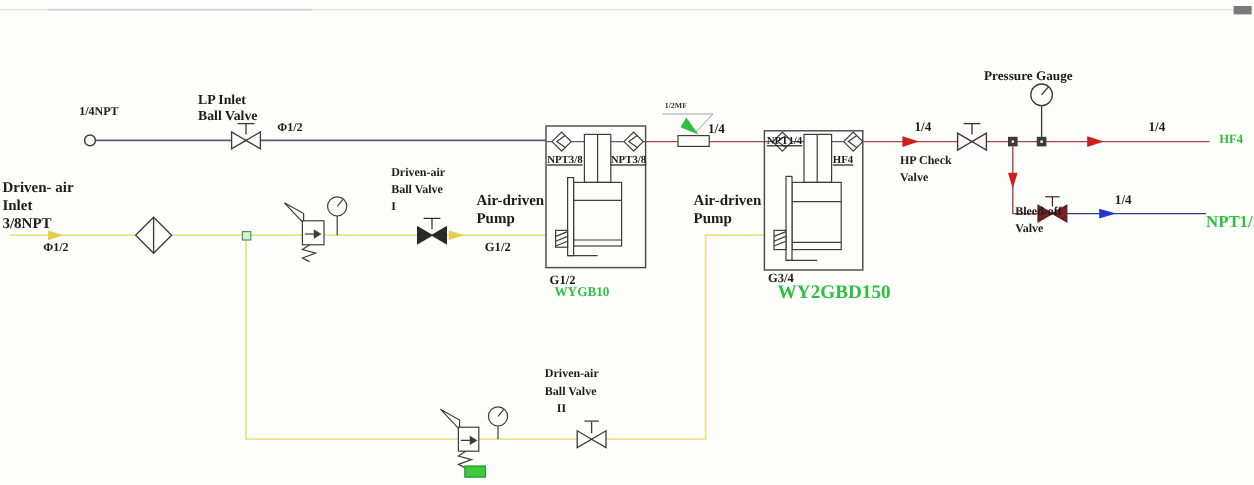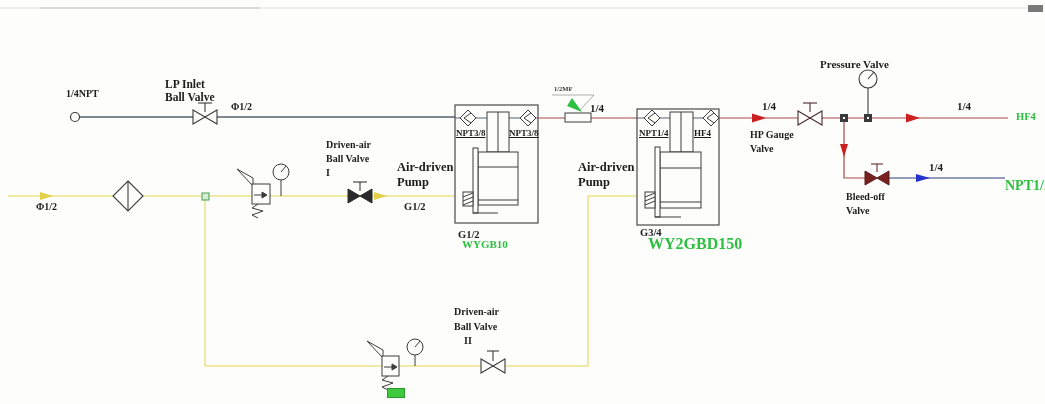--- a/index.html
+++ b/index.html
@@ -187,20 +187,25 @@
 
 <div class="lbl" style="left:66px;top:87px">1/4NPT</div>
 
 <div class="lbl ctr" style="left:165px;top:78px;width:80px;font-size:11.5px;line-height:13px">
   <div>LP Inlet</div>
   <div>Ball Valve</div>
 </div>
 
 <div class="lbl" style="left:231px;top:100px">Φ1/2</div>
 
+<div class="lbl ctr" style="left:2px;top:149px;width:100px;line-height:15px;font-size:12.5px">
+  <div>Driven- air</div>
+  <div>Inlet</div>
+  <div>3/8NPT</div>
+</div>
 
 <div class="lbl" style="left:36px;top:200px">Φ1/2</div>
 
 <div class="lbl ctr" style="left:326px;top:138px;width:82px;line-height:14px">
   <div>Driven-air</div>
   <div>Ball Valve</div>
 </div>
 <div class="lbl ctr" style="left:326px;top:166px;width:82px;font-size:10px">I</div>
 
 <div class="lbl" style="left:397px;top:160px;line-height:15px;font-size:12.5px">
@@ -215,38 +220,38 @@
 <div class="lbl green" style="left:462px;top:237px;font-size:11px">WYGB10</div>
 
 <div class="lbl tiny" style="left:554px;top:85px">1/2MF</div>
 <div class="lbl" style="left:590px;top:101px;font-size:11px">1/4</div>
 
 <div class="lbl" style="left:578px;top:160px;line-height:15px;font-size:12.5px">
   <div>Air-driven</div>
   <div>Pump</div>
 </div>
 
-<div class="lbl xs" style="left:639px;top:128px">NPT1/4</div>
+<div class="lbl xs" style="left:639px;top:112px">NPT1/4</div>
 <div class="lbl xs" style="left:694px;top:128px">HF4</div>
 <div class="lbl s" style="left:640px;top:226px">G3/4</div>
 <div class="lbl green" style="left:648px;top:237px;font-size:16px">WY2GBD150</div>
 
 <div class="lbl" style="left:762px;top:99px;font-size:11px">1/4</div>
 
 <div class="lbl ctr" style="left:750px;top:128px;width:64px;line-height:13.5px">
-  <div>HP Gauge</div>
+  <div>HP Check</div>
   <div>Valve</div>
 </div>
 
-<div class="lbl" style="left:820px;top:57px;font-size:11px">Pressure Valve</div>
+<div class="lbl" style="left:820px;top:57px;font-size:11px">Pressure Gauge</div>
 
 <div class="lbl" style="left:957px;top:99px;font-size:11px">1/4</div>
 <div class="lbl green" style="left:1016px;top:110px;font-size:10.5px">HF4</div>
 
-<div class="lbl ctr" style="left:846px;top:190px;width:64px;line-height:14px">
+<div class="lbl ctr" style="left:846px;top:170px;width:64px;line-height:14px">
   <div>Bleed-off</div>
   <div>Valve</div>
 </div>
 <div class="lbl" style="left:929px;top:160px;font-size:11px">1/4</div>
 <div class="lbl green" style="left:1005px;top:179px;font-size:14px">NPT1/2</div>
 
 <div class="lbl ctr" style="left:454px;top:304px;width:82px;line-height:15px">
   <div>Driven-air</div>
   <div>Ball Valve</div>
 </div>

